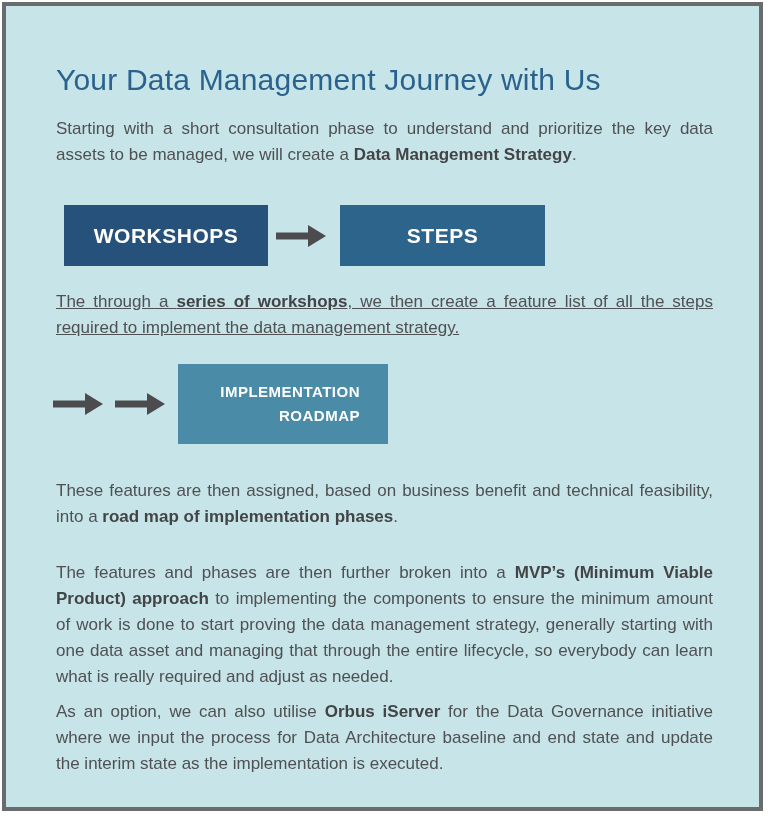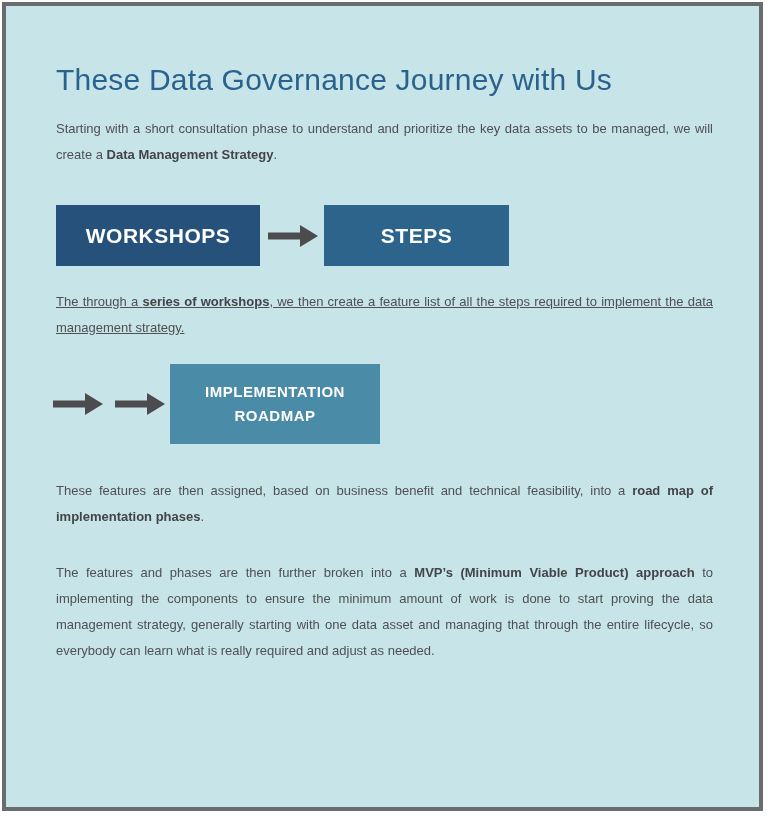--- a/index.html
+++ b/index.html
@@ -21,55 +21,55 @@
     background:var(--background);
     padding:0 46px 0 50px;
     overflow:hidden;
   }
   h1.title {
     margin:56px 0 18px 0;
     font-size:30px; line-height:36px; font-weight:400;
     color:var(--title); letter-spacing:0.2px;
   }
   p.body-par {
-    font-size:13px; line-height:26px;
+    font-size:17px; line-height:26px;
     color:var(--body_text);
     text-align:justify; text-align-last:left;
   }
   p.body-par b { font-weight:700; color:var(--body_text_bold); }
   .par-intro     { margin-bottom:37px; }
   .par-workshops { margin-bottom:23px;text-decoration:underline; }
   .par-features  { margin-bottom:30px;margin-top:34px; }
   .par-mvp       { margin-bottom:9px; }
   .diagram-row { display:flex; align-items:center; }
   .row1 { margin-bottom:23px; }
   .row2 { margin-bottom:13px; margin-left:-3px; }
   .box {
     display:flex; align-items:center; justify-content:center;
     color:var(--box_text); font-weight:700;
-    text-align:center; letter-spacing:0.5px;
+    text-align:right; letter-spacing:0.5px;margin-left:8px;
   }
   .box-workshops { width:204px; height:61px; font-size:21px; background:var(--box_workshops); }
-  .box-steps     { width:185px; height:61px; font-size:21px; background:var(--box_steps); }
+  .box-steps     { width:205px; height:61px; font-size:21px; background:var(--box_steps); }
   .box-feature-list { width:204px; height:82px; font-size:21px; background:var(--box_feature_list); }
   .box-roadmap {
     width:210px; height:80px; font-size:15px; line-height:24px;
     background:var(--box_roadmap); padding:2px 28px;
   }
   svg.arrow { width:50px; height:26px; flex:0 0 auto; fill:var(--arrow); }
   .row1 svg.arrow { margin:0 6px 0 8px; }
   .arrow-lead { margin-right:8px; }
   .arrow-mid  { margin:0 5px 0 4px; }
 </style>
 </head>
 <body>
 
 <div class="frame">
 
-  <h1 class="title">These Data Governance Journey with Us</h1>
+  <h1 class="title">Your Data Management Journey with Us</h1>
 
   <p class="body-par par-intro"><span>Starting with a short consultation phase to understand and prioritize the key data assets to be managed, we will create a </span><b>Data Management Strategy</b><span>.</span></p>
 
   <div class="diagram-row row1">
     <div class="box box-workshops">
       <span>WORKSHOPS</span>
     </div>
     <svg class="arrow" viewBox="0 0 50 26" aria-hidden="true">
       <rect x="0" y="9.5" width="33" height="7"></rect>
       <polygon points="32,2 50,13 32,24"></polygon>
@@ -92,14 +92,15 @@
     </svg>
     <div class="box box-roadmap">
       <span>IMPLEMENTATION ROADMAP</span>
     </div>
   </div>
 
   <p class="body-par par-features"><span>These features are then assigned, based on business benefit and technical feasibility, into a </span><b>road map of implementation phases</b><span>.</span></p>
 
   <p class="body-par par-mvp"><span>The features and phases are then further broken into a </span><b>MVP’s (Minimum Viable Product) approach</b><span> to implementing the components to ensure the minimum amount of work is done to start proving the data management strategy, generally starting with one data asset and managing that through the entire lifecycle,  so everybody can learn what is really required and adjust as needed.</span></p>
 
+  <p class="body-par par-iserver"><span>As an option, we can also utilise </span><b>Orbus iServer</b><span> for the Data Governance initiative where we input the process for Data Architecture baseline and end state and update the interim state as the implementation is executed.</span></p>
 
 </div>
 
 </body></html>

